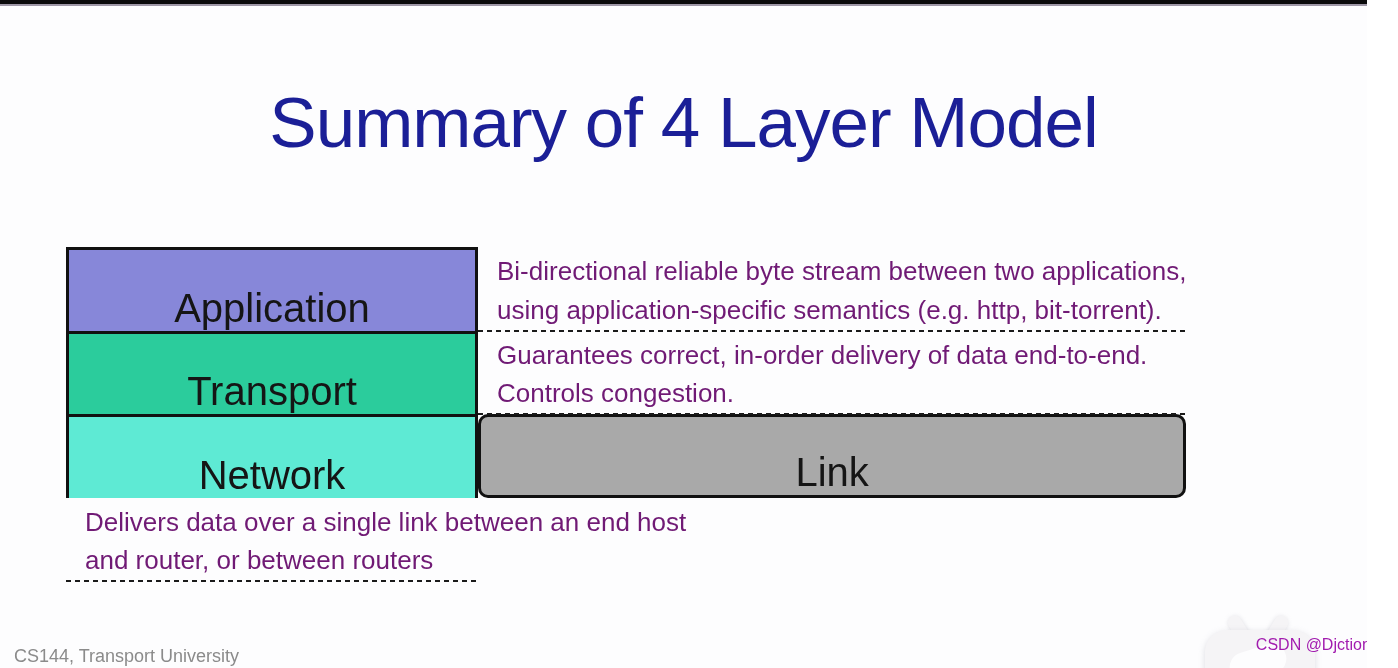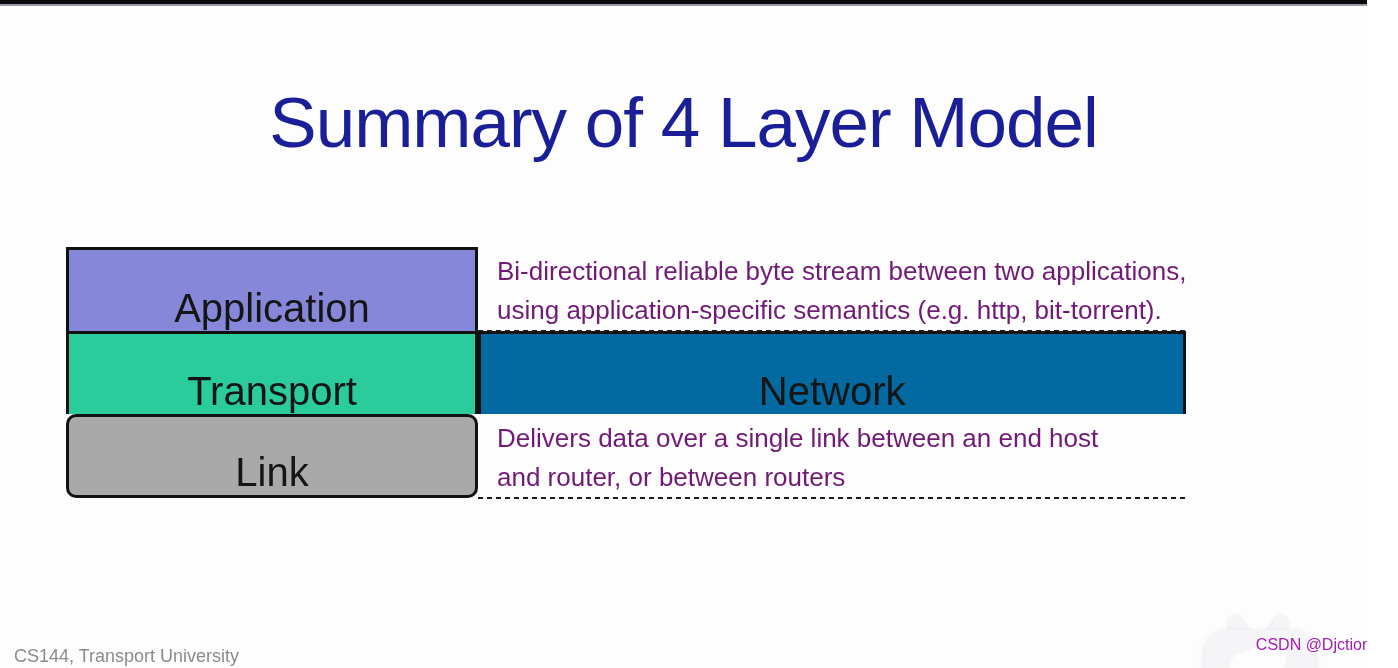--- a/index.html
+++ b/index.html
@@ -161,22 +161,26 @@
       <span class="layer-label">Application</span>
     </div>
     <div class="layer-desc">
         <div class="desc-line">Bi-directional reliable byte stream between two applications,</div>
         <div class="desc-line">using application-specific semantics (e.g. http, bit-torrent).</div>
       </div>
 
     <div class="layer-box" style="background: rgb(43, 204, 156);">
       <span class="layer-label">Transport</span>
     </div>
-
-    <div class="layer-box" style="background: #0369a1;">
+    <div class="layer-desc">
+        <div class="desc-line">Guarantees correct, in-order delivery of data end-to-end.</div>
+        <div class="desc-line">Controls congestion.</div>
+      </div>
+
+    <div class="layer-box" style="background: #5eead4;">
       <span class="layer-label">Network</span>
     </div>
 
     <div class="layer-box last" style="background: rgb(169, 169, 169);">
       <span class="layer-label">Link</span>
     </div>
     <div class="layer-desc">
         <div class="desc-line">Delivers data over a single link between an end host</div>
         <div class="desc-line">and router, or between routers</div>
       </div>

